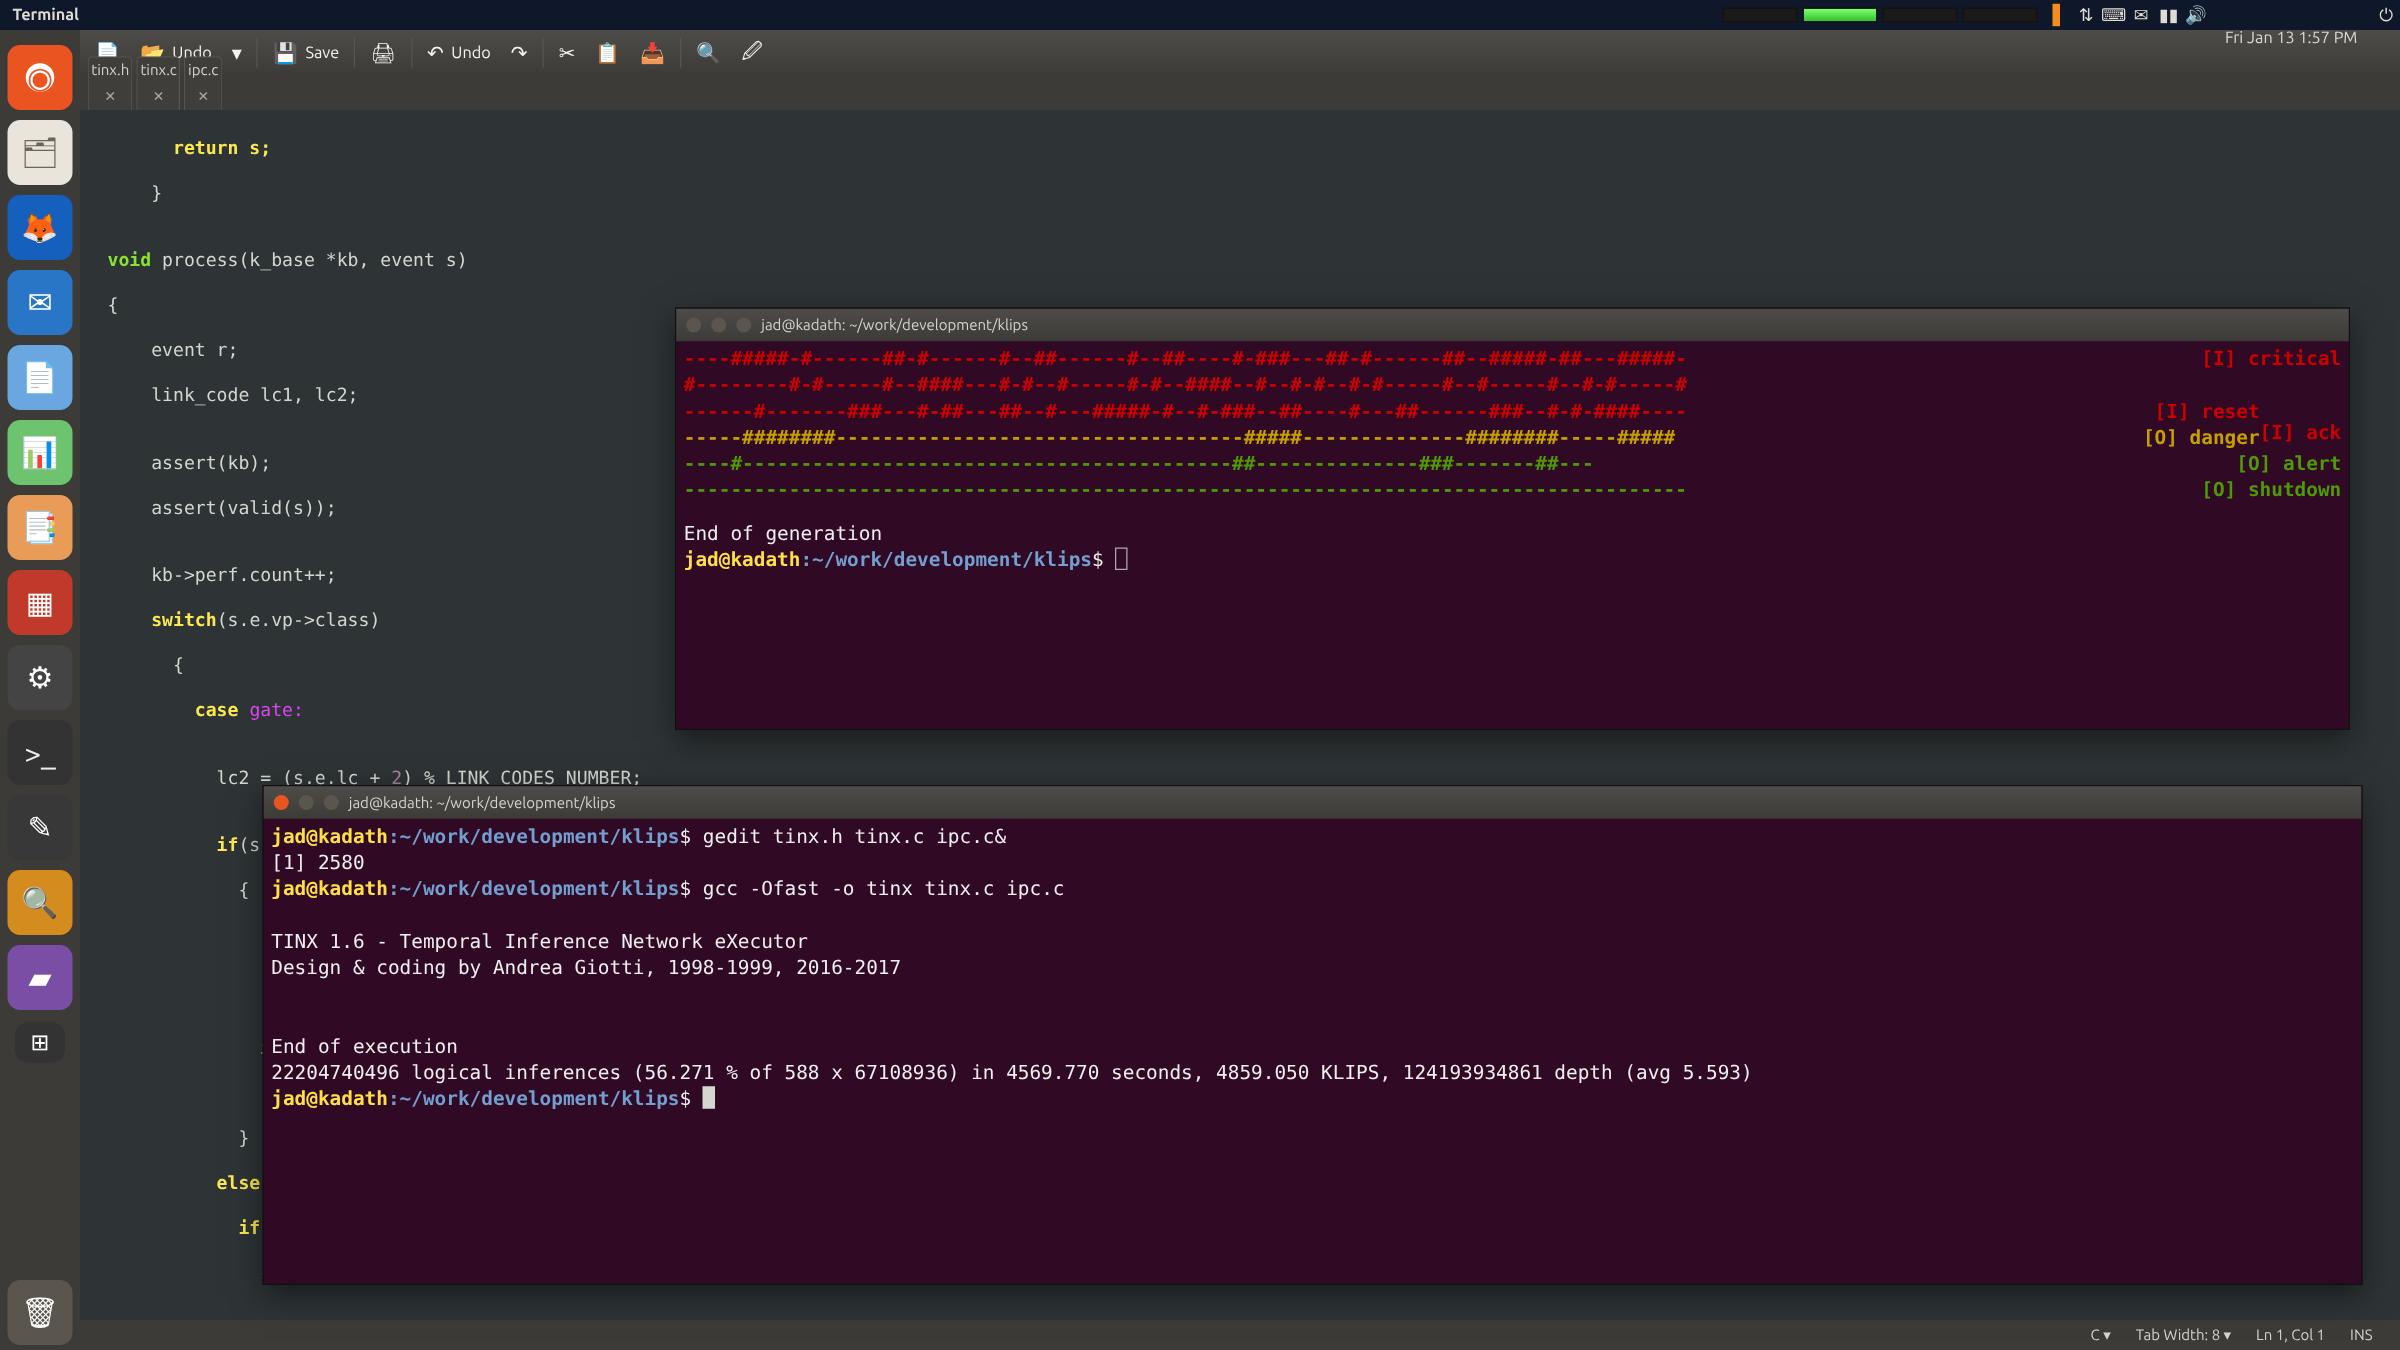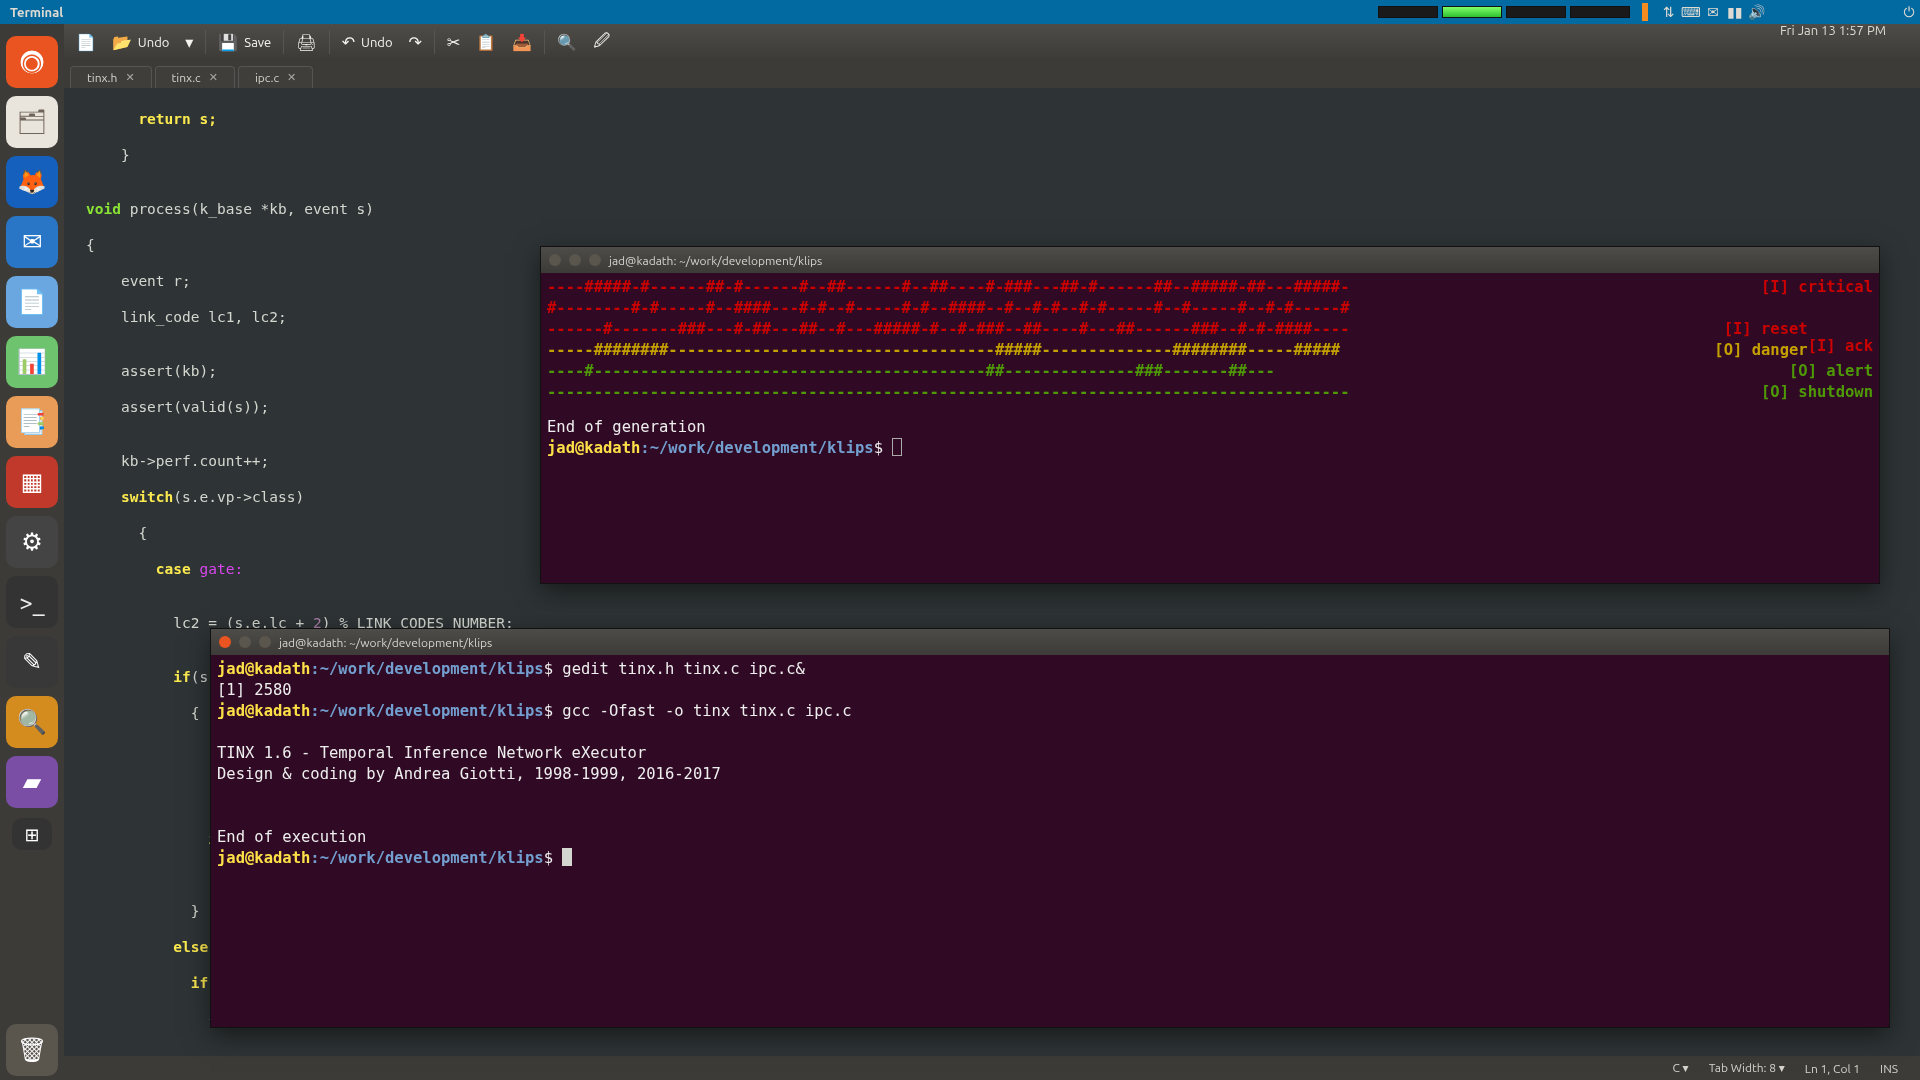--- a/index.html
+++ b/index.html
@@ -8,21 +8,21 @@
   font-family: "Ubuntu", "DejaVu Sans", sans-serif;
   font-size: 13px;
   background: #2e3436;
   overflow: hidden;
   position: relative;
 }
 
 
 .top-panel {
   position: absolute; top: 0; left: 0; right: 0; height: 24px;
-  background: #0369a1;
+  background: #0f172a;
   display: flex; align-items: center;
   color: #dfdbd2;
   z-index: 100;
 }
 .top-panel .app-label { padding: 0 10px; font-weight: 600; }
 .top-panel .spacer { flex: 1; }
 .top-panel .ind-box {
   width: 60px; height: 12px; margin: 0 2px;
   background: #1a1a1a; border: 1px solid #111;
 }
@@ -87,24 +87,25 @@
 .etbtn .ic { font-size: 16px; }
 .etsep { width: 1px; height: 24px; background: #555; margin: 0 4px; }
 
 
 .editor-tabs {
   height: 28px; background: #3c3b37;
   display: flex; align-items: flex-end; padding-left: 6px;
 }
 .etab {
   display: flex; align-items: center; gap: 8px;
-  padding: 4px 16px; color: #d7d3cc;
+  padding: 4px 2px; color: #d7d3cc;
   background: #3f3e3a; border: 1px solid #555; border-bottom: 0;
   border-radius: 4px 4px 0 0; margin-right: 3px; font-size: 12px;
   cursor: pointer;
+  flex-direction: column;
 }
 .etab .x { font-size: 11px; opacity: .7; }
 
 
 .code-area {
   flex: 1; overflow: hidden;
   font-family: "DejaVu Sans Mono","Ubuntu Mono",monospace;
   font-size: 14.5px; line-height: 18px; color: #d3d7cf;
   padding: 4px 0 4px 22px;
   white-space: pre;
@@ -359,17 +360,18 @@
     </div>
     <div class="twhite">[1] 2580</div>
     <div>
       <span class="tgreen">jad@kadath</span><span class="tblue">:~/work/development/klips</span><span class="twhite">$ </span><span class="twhite">gcc -Ofast -o tinx tinx.c ipc.c</span>
     </div>
     <div style="height:21px"></div>
     <div class="twhite">TINX 1.6 - Temporal Inference Network eXecutor</div>
     <div class="twhite">Design &amp; coding by Andrea Giotti, 1998-1999, 2016-2017</div>
     <div style="height:42px"></div>
     <div class="twhite">End of execution</div>
+    <div class="twhite">22204740496 logical inferences (56.271 % of 588 x 67108936) in 4569.770 seconds, 4859.050 KLIPS, 124193934861 depth (avg 5.593)</div>
     <div>
       <span class="tgreen">jad@kadath</span><span class="tblue">:~/work/development/klips</span><span class="twhite">$ </span><span class="cursor"></span>
     </div>
   </div>
 </div>
 
 </body></html>

